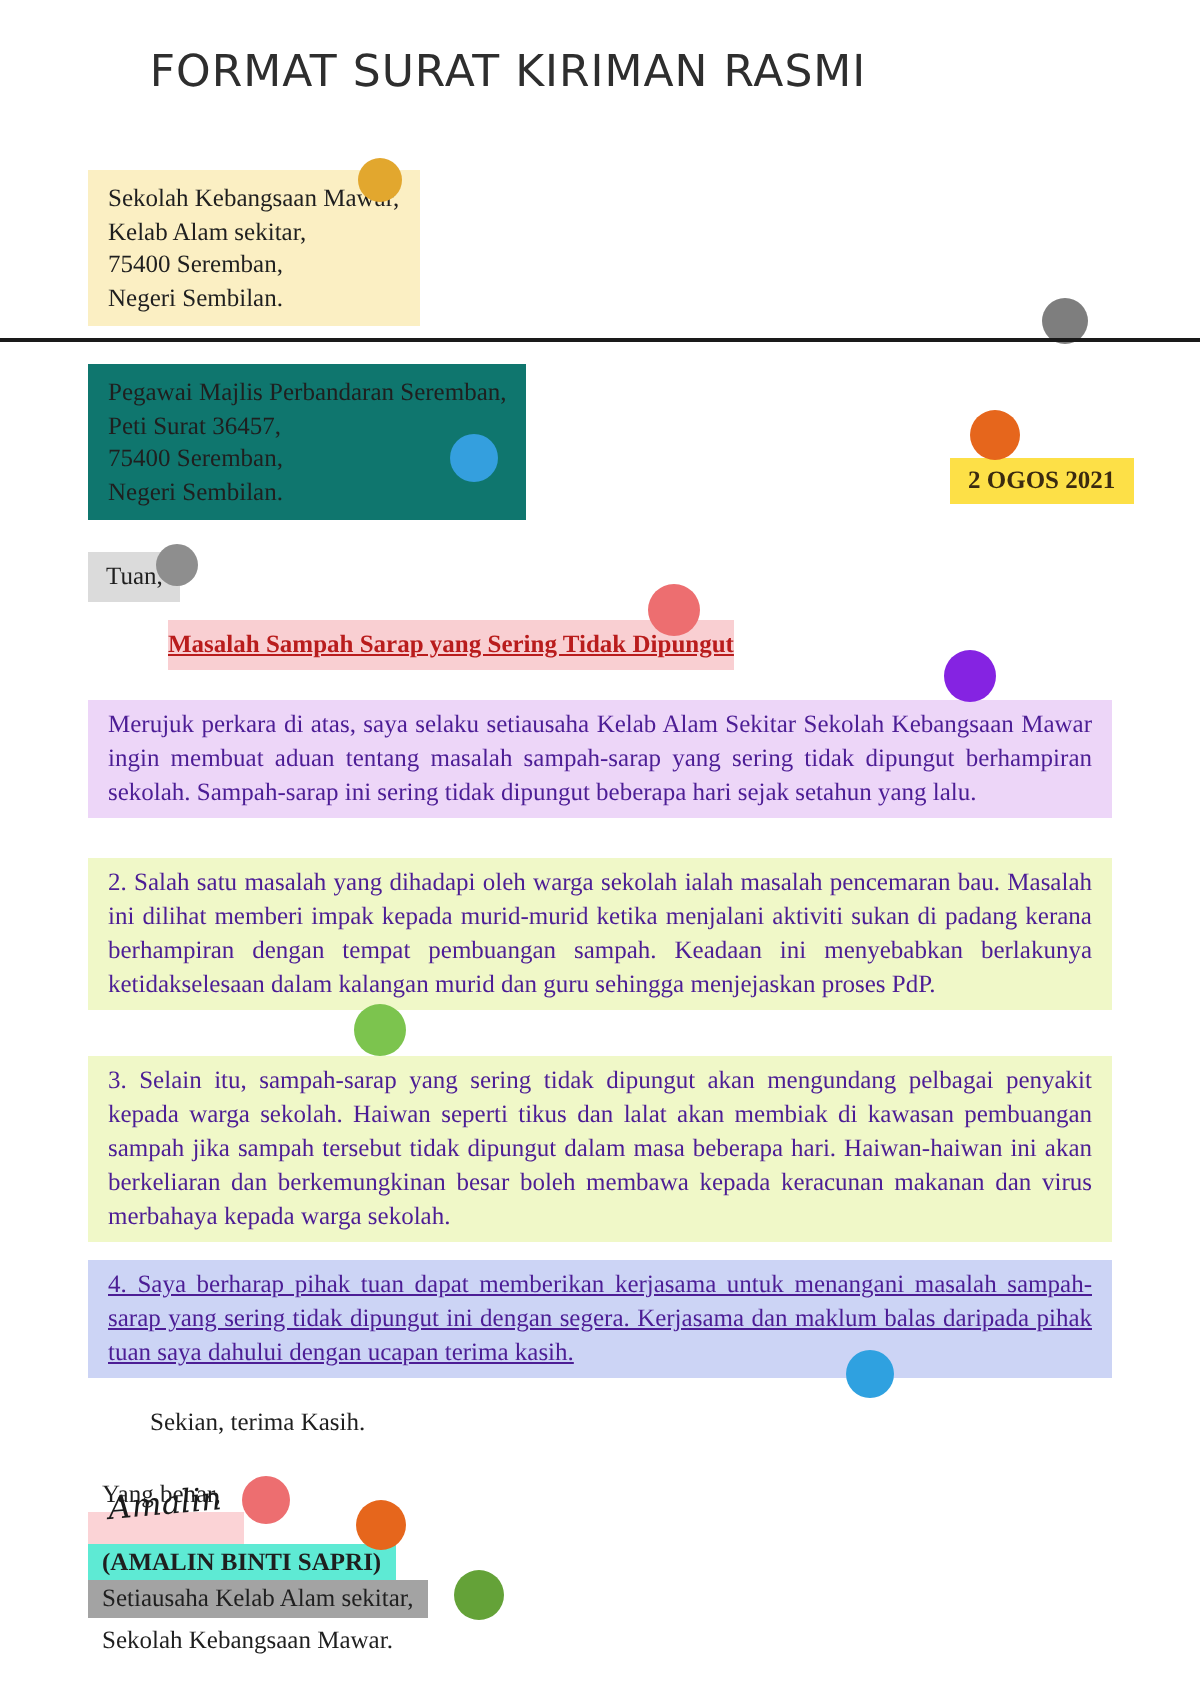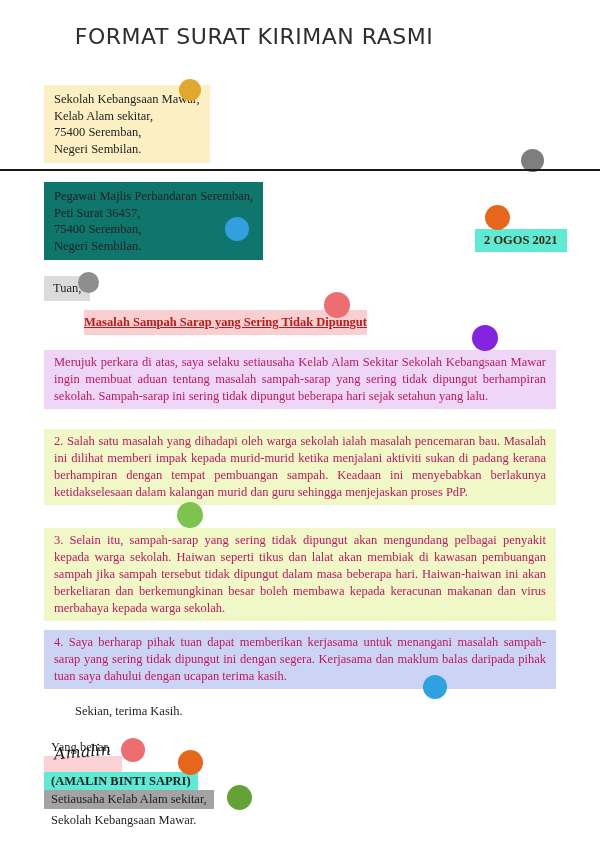--- a/index.html
+++ b/index.html
@@ -38,21 +38,21 @@
     padding:5px 9px;font-size:12.5px;color:#1f1f1f;
   }
   .subject{
     position:absolute;left:44px;top:310px;
     padding:5px 0;font-size:12.5px;font-weight:bold;
     text-decoration:underline;color:#b91c1c;margin-left:40px;
   }
   .para{
     position:absolute;left:44px;width:512px;box-sizing:border-box;
     padding:4px 10px;
-    font-size:12.5px;line-height:17px;text-align:justify;color:#be185d;
+    font-size:12.5px;line-height:17px;text-align:justify;color:#4c1d95;
   }
   .plain-line{
     position:absolute;left:51px;
     font-size:12.5px;line-height:17px;color:#1f1f1f;
   }
   .sig-highlight{
     position:absolute;left:44px;top:756px;width:78px;height:22px;
     z-index:1;
   }
   .sig-script{
@@ -91,37 +91,37 @@
 
   <div class="hl-block" style="left: 44px; top: 182px; background-color: #0f766e;">
     <span class="addr-line">Pegawai Majlis Perbandaran Seremban,</span>
     <span class="addr-line">Peti Surat 36457,</span>
     <span class="addr-line">75400 Seremban,</span>
     <span class="addr-line">Negeri Sembilan.</span>
   </div>
   <div class="dot" style="left: 225px; top: 217px; width: 24px; height: 24px; background-color: rgb(52, 159, 222);"></div>
 
   <div class="dot" style="left: 485px; top: 205px; width: 25px; height: 25px; background-color: rgb(230, 102, 28);"></div>
-  <div class="date-block" style="background-color: #5eead4;">2 OGOS 2021</div>
+  <div class="date-block" style="background-color: #fde047;">2 OGOS 2021</div>
 
   <div class="salutation" style="background-color: rgb(219, 219, 219);">Tuan,</div>
   <div class="dot" style="left: 78px; top: 272px; width: 21px; height: 21px; background-color: rgb(142, 142, 142);"></div>
 
   <div class="subject" style="background-color: rgb(249, 207, 210);">Masalah Sampah Sarap yang Sering Tidak Dipungut</div>
   <div class="dot" style="left: 324px; top: 292px; width: 26px; height: 26px; background-color: rgb(237, 110, 112);"></div>
 
   <div class="dot" style="left: 472px; top: 325px; width: 26px; height: 26px; background-color: rgb(133, 35, 226);"></div>
   <div class="para" style="top: 350px; background-color: rgb(237, 214, 248);">Merujuk perkara di atas, saya selaku setiausaha Kelab Alam Sekitar Sekolah Kebangsaan Mawar ingin membuat aduan tentang masalah sampah-sarap yang sering tidak dipungut berhampiran sekolah. Sampah-sarap ini sering tidak dipungut beberapa hari sejak setahun yang lalu.</div>
 
   <div class="para" style="top: 429px; background-color: rgb(240, 248, 200);">2.  Salah satu masalah yang dihadapi oleh warga sekolah ialah masalah pencemaran bau. Masalah ini dilihat memberi impak kepada murid-murid ketika menjalani aktiviti sukan di padang kerana berhampiran dengan tempat pembuangan sampah. Keadaan ini menyebabkan berlakunya ketidakselesaan dalam kalangan murid dan guru sehingga menjejaskan proses PdP.</div>
   <div class="dot" style="left: 177px; top: 502px; width: 26px; height: 26px; background-color: rgb(124, 196, 78);"></div>
 
   <div class="para" style="top: 528px; background-color: rgb(240, 248, 200);">3.  Selain itu, sampah-sarap yang sering tidak dipungut akan mengundang pelbagai penyakit kepada warga sekolah. Haiwan seperti tikus dan lalat akan membiak di kawasan pembuangan sampah jika sampah tersebut tidak dipungut dalam masa beberapa hari. Haiwan-haiwan ini akan berkeliaran dan berkemungkinan besar boleh membawa kepada keracunan makanan dan virus merbahaya kepada warga sekolah.</div>
 
-  <div class="para" style="top: 630px; background-color: rgb(204, 212, 245);">4.   Saya berharap pihak tuan dapat memberikan kerjasama untuk menangani masalah sampah-sarap yang sering tidak dipungut ini dengan segera. Kerjasama dan maklum balas daripada pihak tuan saya dahului dengan ucapan terima kasih.</div>
+  <div class="para" style="top: 630px; background-color: rgb(204, 212, 245); text-decoration: underline;">4.   Saya berharap pihak tuan dapat memberikan kerjasama untuk menangani masalah sampah-sarap yang sering tidak dipungut ini dengan segera. Kerjasama dan maklum balas daripada pihak tuan saya dahului dengan ucapan terima kasih.</div>
   <div class="dot" style="left: 423px; top: 675px; width: 24px; height: 24px; background-color: rgb(47, 161, 224);"></div>
 
   <div class="plain-line" style="top:703px;margin-left:24px;">Sekian, terima Kasih.</div>
 
   <div class="plain-line" style="top:739px;">Yang benar,</div>
   <div class="dot" style="left: 121px; top: 738px; width: 24px; height: 24px; background-color: rgb(237, 110, 112);"></div>
 
   <div class="sig-highlight" style="background-color: rgb(251, 211, 214);"></div>
   <div class="sig-script">Amalin</div>
 

